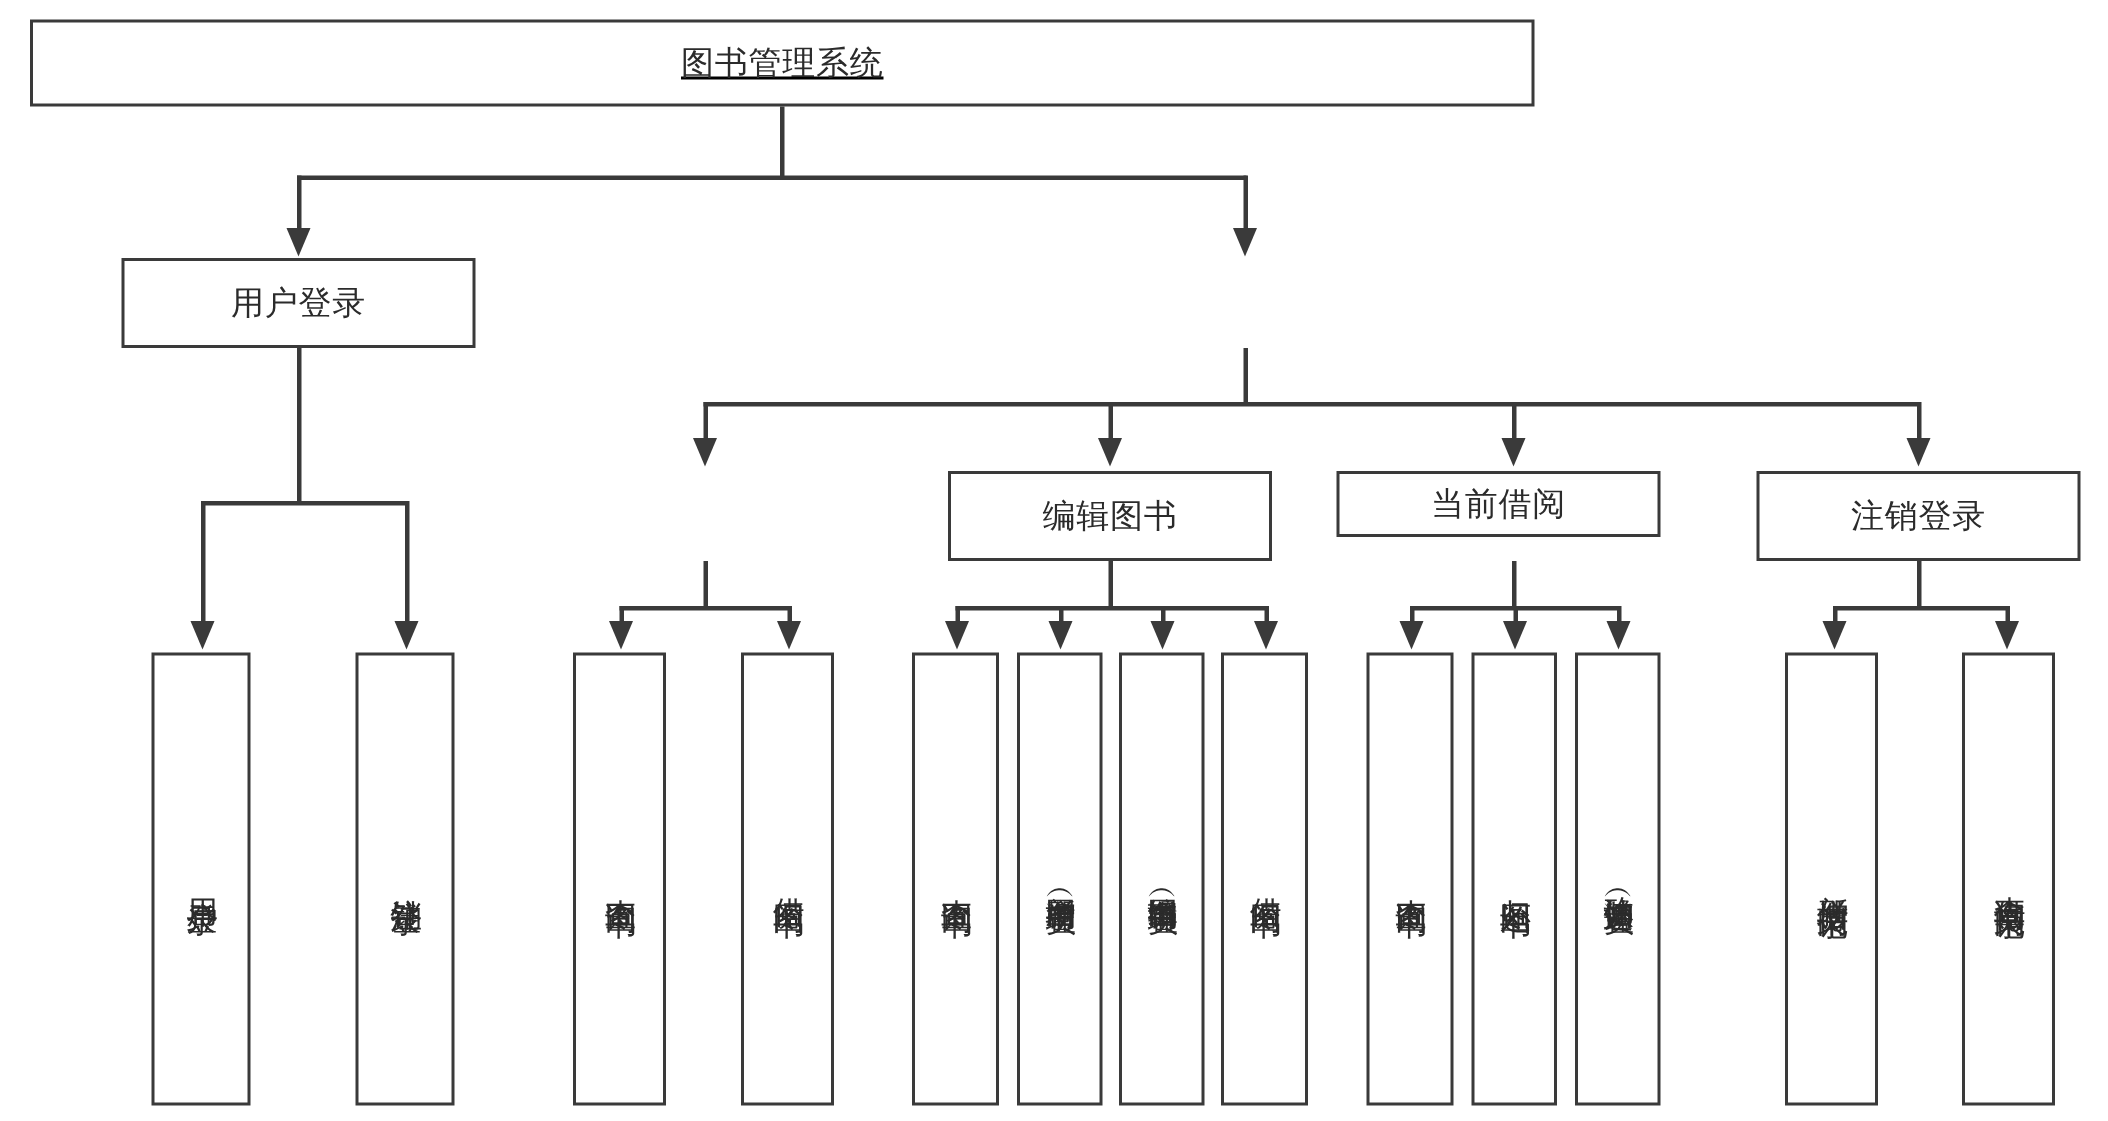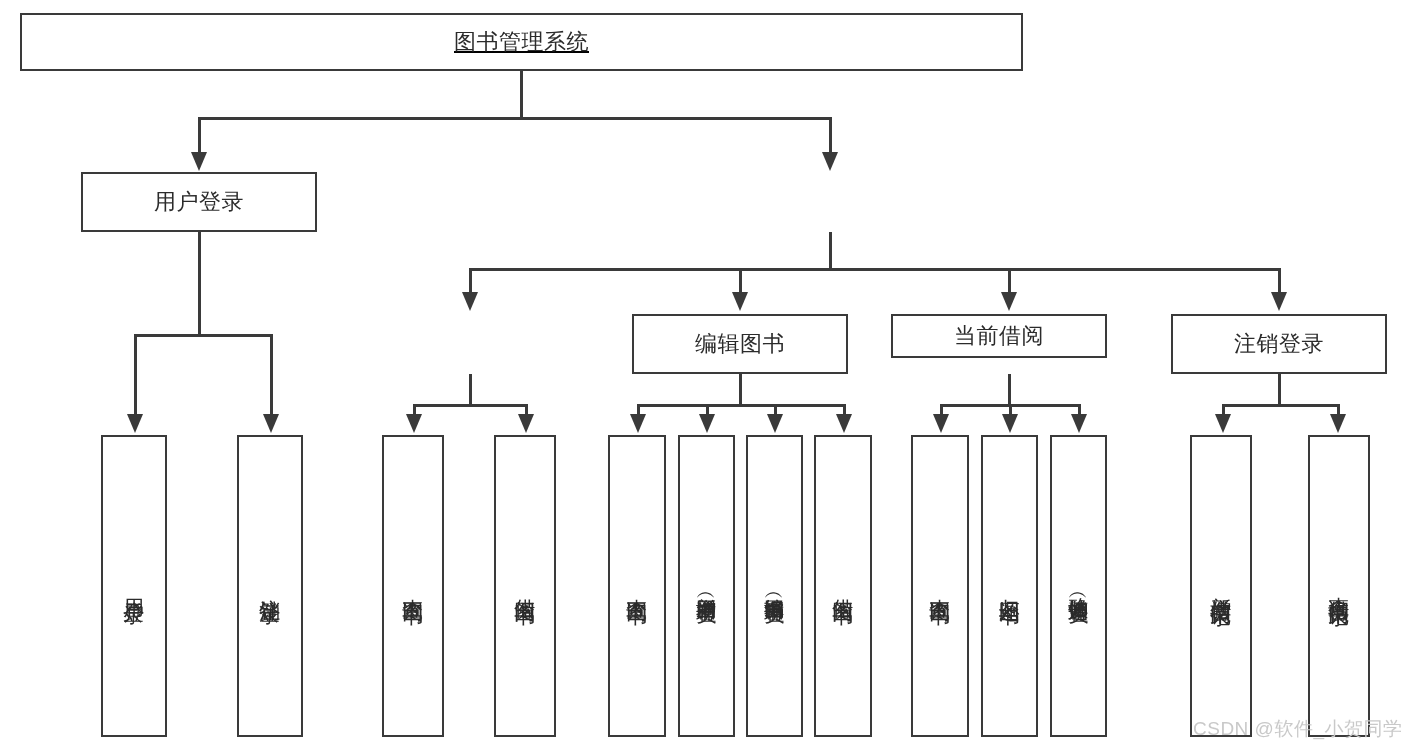--- a/index.html
+++ b/index.html
@@ -194,15 +194,14 @@
     <span class="label">确认归还（管理员）</span>
   </div>
 
   <div class="node vertical" style="left:1190px; top:435px; width:62px; height:302px;">
     <span class="label">新增借阅记录</span>
   </div>
   <div class="node vertical" style="left:1308px; top:435px; width:62px; height:302px;">
     <span class="label">查询借阅记录</span>
   </div>
 
-  <div class="watermark" style="left:1193px; top:716px;">CSDN @软件_小贺同学</div>
 
 </div>
 
 </body></html>

